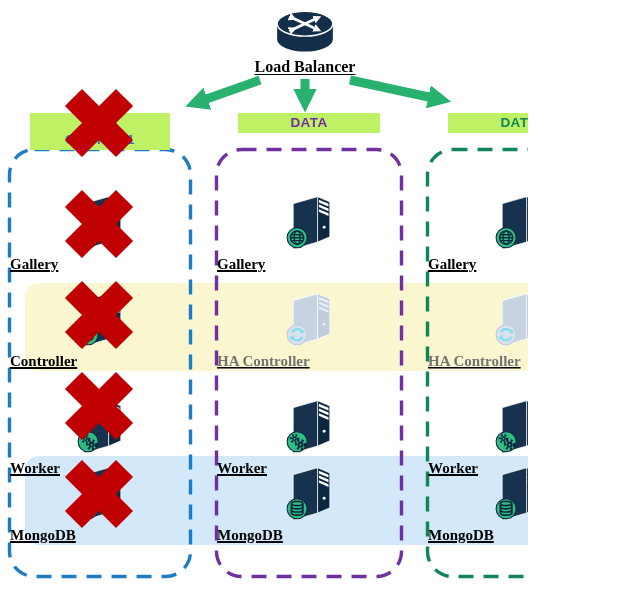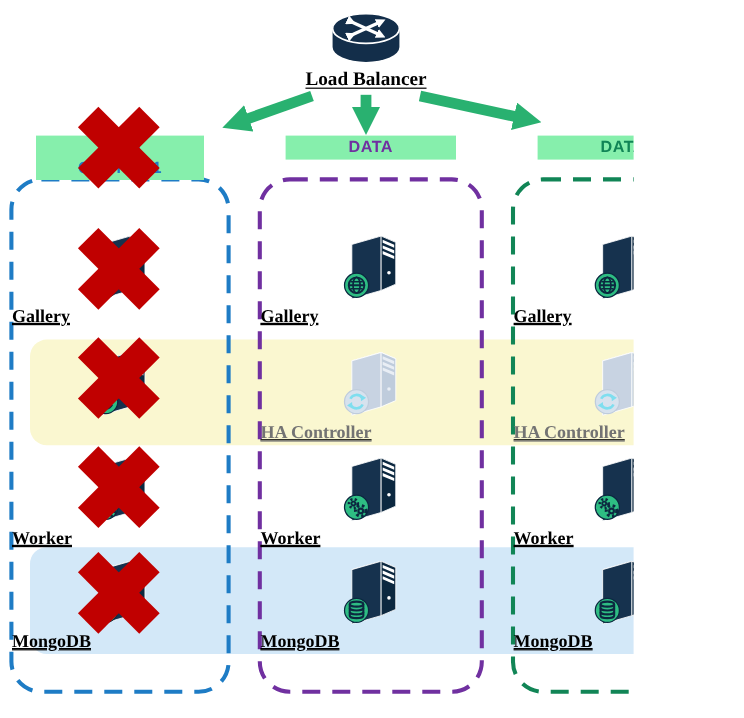--- a/index.html
+++ b/index.html
@@ -10,37 +10,37 @@
   .band{position:absolute;left:25px;width:568px;border-radius:14px;z-index:1;}
   .band-ha{top:283px;height:88px;background:#FAF7D0;}
   .band-db{top:456px;height:89px;background:#D3E8F8;}
 
   
   #overlay{position:absolute;left:0;top:0;width:620px;height:598px;z-index:2;pointer-events:none;}
 
   
   .dc-h{position:absolute;top:113px;z-index:4;text-align:center;
         font-weight:bold;font-size:13.5px;line-height:17px;letter-spacing:.4px;
-        background:#86efac;padding:1px 0 2px 0;}
+        background:#bef264;padding:1px 0 2px 0;}
   .h1{left:30px;width:140px;color:#1E7CC5;}
   .h2{left:238px;width:142px;color:#7030A0;}
   .h3{left:448px;width:142px;color:#118556;}
 
   
   #lb{position:absolute;left:240px;top:8px;width:130px;text-align:center;z-index:3;}
   #lb svg{display:block;margin:0 auto;}
   .lb-label{margin-top:2px;font-family:"Liberation Serif",serif;font-weight:bold;font-size:16px;
             color:#000;text-decoration:underline;text-underline-offset:2px;}
 
   
   .cell{position:absolute;z-index:3;text-align:left;text-decoration:underline;}
   .c1{left:10px;width:180px;}
   .c2{left:217px;width:184px;}
   .c3{left:428px;width:180px;}
-  .r1{top:188px;} .r2{top:285px;} .r3{top:373px;} .r4{top:459px;}
+  .r1{top:188px;} .r2{top:285px;} .r3{top:392px;} .r4{top:459px;}
   .tower{display:block;margin:0 auto;height:68px;}
   .svc-label{font-family:"Liberation Serif",serif;font-weight:bold;font-size:15px;color:#000;
              text-decoration:underline;text-underline-offset:2px;margin-top:0;}
 
   
   .t-dark{--c1:#16324E;--c2:#0C2840;--c3:#0A2036;--slit:#FFFFFF;--bg:#2EBD83;--gl:#0C2840;}
   .t-faded{--c1:#C8D3E2;--c2:#BFCCDC;--c3:#B6C4D6;--slit:#E9EEF5;--bg:#D7E2EE;--gl:#7FDEEF;}
   .faded .svc-label{color:#737373;}
 
   
@@ -148,20 +148,21 @@
         <use href="#tower"></use>
         <use href="#g-globe"></use>
       </svg>
     <div class="svc-label">Gallery</div>
   </div>
   <div class="cell c1 r2">
     <svg class="tower t-dark" viewBox="0 0 64 78">
         <use href="#tower"></use>
         <use href="#g-sync"></use>
       </svg>
+    <div class="svc-label">Controller</div>
   </div>
   <div class="cell c1 r3">
     <svg class="tower t-dark" viewBox="0 0 64 78">
         <use href="#tower"></use>
         <use href="#g-gears"></use>
       </svg>
     <div class="svc-label">Worker</div>
   </div>
   <div class="cell c1 r4">
     <svg class="tower t-dark" viewBox="0 0 64 78">

